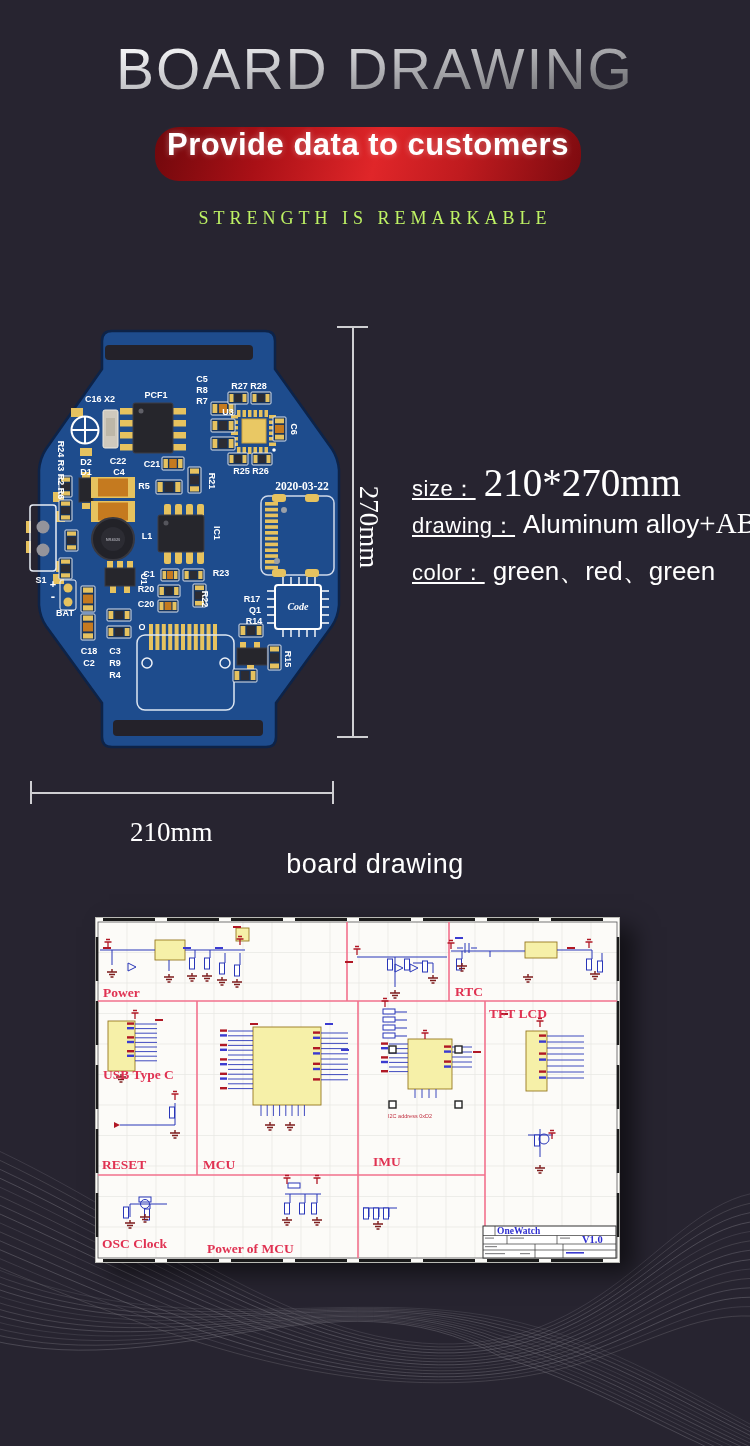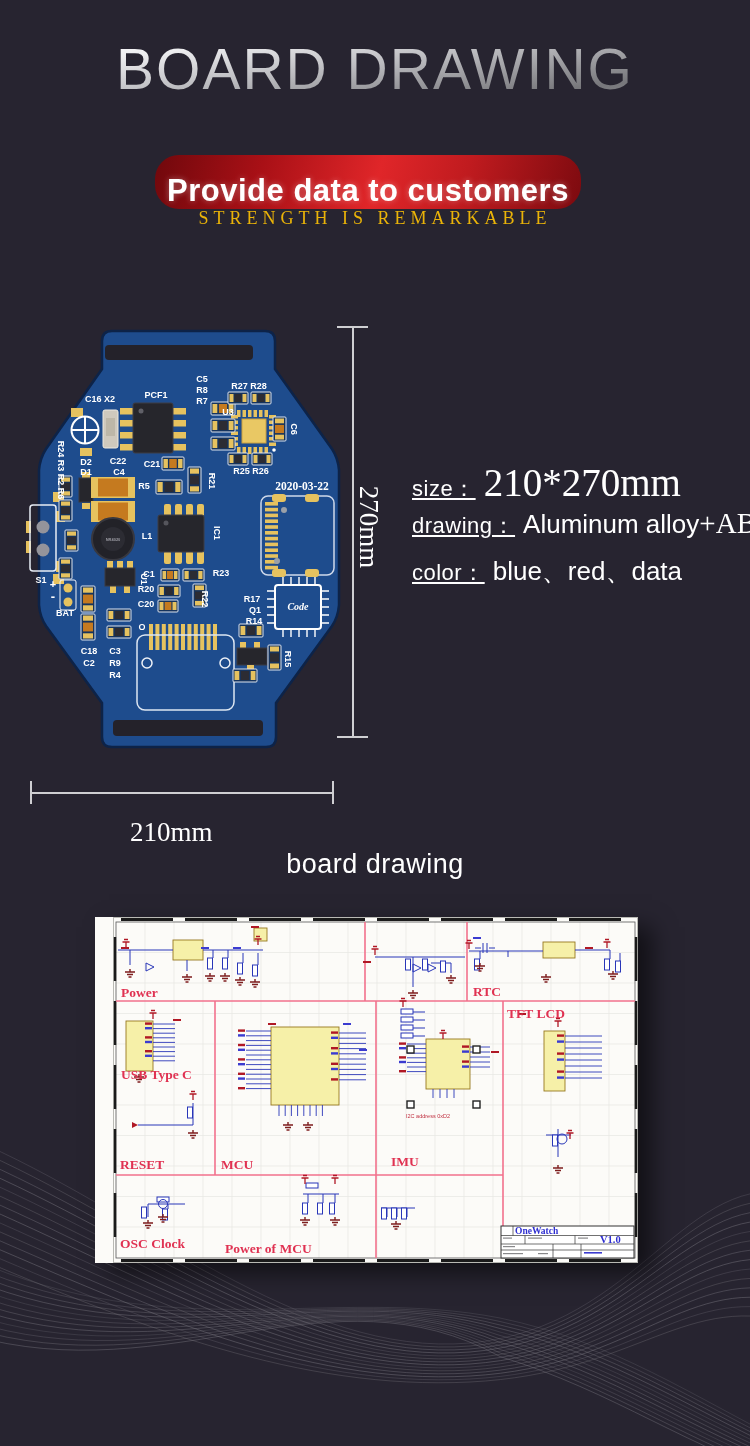--- a/index.html
+++ b/index.html
@@ -7,45 +7,45 @@
         font-family:"Liberation Sans",sans-serif;}
   
   .title{position:absolute;top:36px;left:0;width:750px;text-align:center;
          font-size:57px;font-weight:400;letter-spacing:2px;color:#d9d9dc;white-space:nowrap;}
   @supports (-webkit-background-clip:text){
     .title{background:linear-gradient(173deg,#ffffff 4%,#efeff1 22%,#b9b9bd 48%,#77777b 78%,#9a9a9e 100%);
            -webkit-background-clip:text;background-clip:text;-webkit-text-fill-color:transparent;}
   }
   .banner{position:absolute;left:155px;top:127px;width:426px;height:54px;border-radius:24px;
           background:linear-gradient(105deg,#70080c 0%,#a91016 25%,#e02629 52%,#c01b1f 72%,#7c0a0f 100%);
-          display:flex;align-items:flex-end;justify-content:center;margin-top:28px;}
+          display:flex;align-items:flex-start;justify-content:center;}
   .banner span{color:#fff;font-size:31px;font-weight:bold;letter-spacing:0.5px;
                text-shadow:0 0 6px rgba(255,255,255,0.35);}
   .tagline{position:absolute;top:208px;left:0;width:750px;text-align:center;
-           font-family:"Liberation Serif",serif;font-size:18px;letter-spacing:5px;color:#eab308;}
+           font-family:"Liberation Serif",serif;font-size:18px;letter-spacing:5px;color:#bef264;}
   
   .pcb-wrap{position:absolute;left:25px;top:318px;width:320px;height:440px;}
   .dim-line{position:absolute;background:#cfcfd2;}
   .dim-v-label{position:absolute;left:368px;top:527px;transform:translate(-50%,-50%) rotate(90deg);
                font-family:"Liberation Serif",serif;font-size:27px;color:#fff;white-space:nowrap;}
   .dim-h-label{position:absolute;left:130px;top:817px;font-family:"Liberation Serif",serif;
                font-size:27px;color:#fff;}
   
   .specs{position:absolute;left:412px;top:460px;color:#fff;}
   .spec-row{display:flex;align-items:baseline;height:47px;white-space:nowrap;}
   .spec-label{font-size:22px;letter-spacing:0.5px;text-decoration:underline;}
   .v-serif{font-family:"Liberation Serif",serif;font-size:39px;margin-left:8px;}
   .v-sans{font-size:26px;margin-left:8px;}
   .v-suffix{font-family:"Liberation Serif",serif;font-size:29px;}
   
   .caption{position:absolute;top:849px;left:0;width:750px;text-align:center;
            font-size:27px;color:#fff;letter-spacing:0.5px;}
   
   .sheet{position:absolute;left:95px;top:917px;width:525px;height:346px;background:#fcfbf8;
-         box-shadow:14px 10px 22px rgba(0,0,0,0.55);z-index:2;padding-left:18px;}
+         box-shadow:14px 10px 22px rgba(0,0,0,0.55);z-index:2;}
   
   .waves{position:absolute;left:0;top:1060px;z-index:1;}
 </style>
 </head>
 <body>
 
 <div class="page">
 
   <div class="title">BOARD DRAWING</div>
   <div class="banner">
@@ -415,21 +415,21 @@
       <span class="spec-label">size：</span>
       <span class="v-serif">210*270mm</span>
     </div>
     <div class="spec-row">
       <span class="spec-label">drawing：</span>
       <span class="v-sans">Aluminum alloy</span>
       <span class="v-suffix">+ABS</span>
     </div>
     <div class="spec-row">
       <span class="spec-label">color：</span>
-      <span class="v-sans">blue、red、data</span>
+      <span class="v-sans">green、red、green</span>
     </div>
   </div>
 
   <div class="caption">board drawing</div>
 
   <div class="sheet">
     <svg width="525" height="346" viewBox="0 0 525 346">
       <rect x="0.5" y="0.5" width="524" height="345" fill="#fcfbf8" stroke="#b9b9b4"></rect>
       <g id="schem-grid" stroke="#e7e7e2" stroke-width="0.7">
           <line x1="32" y1="5" x2="32" y2="341"></line>

